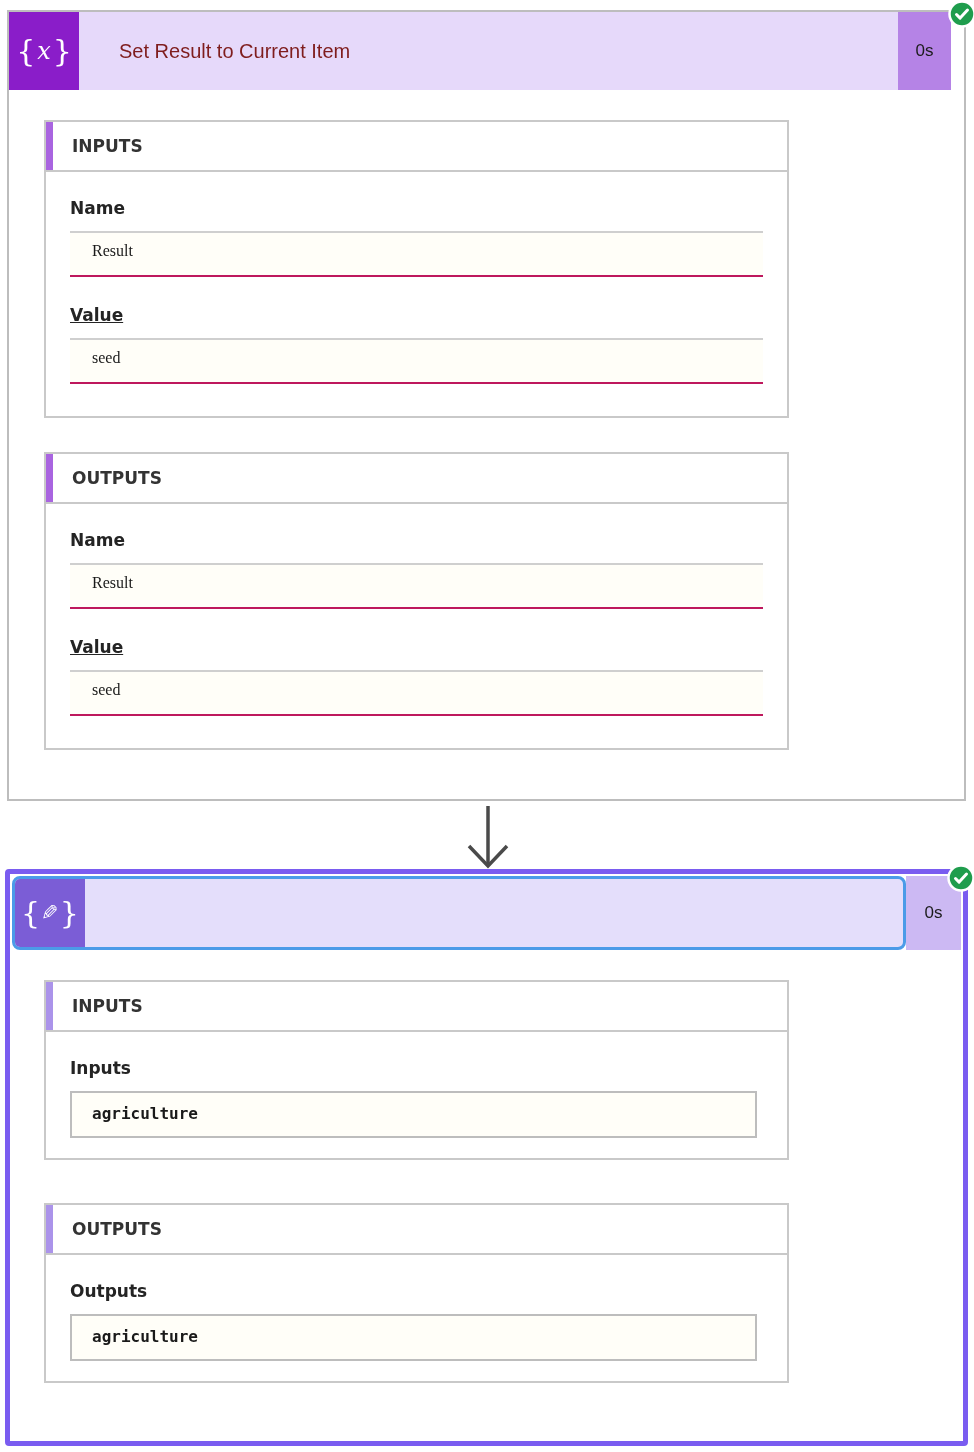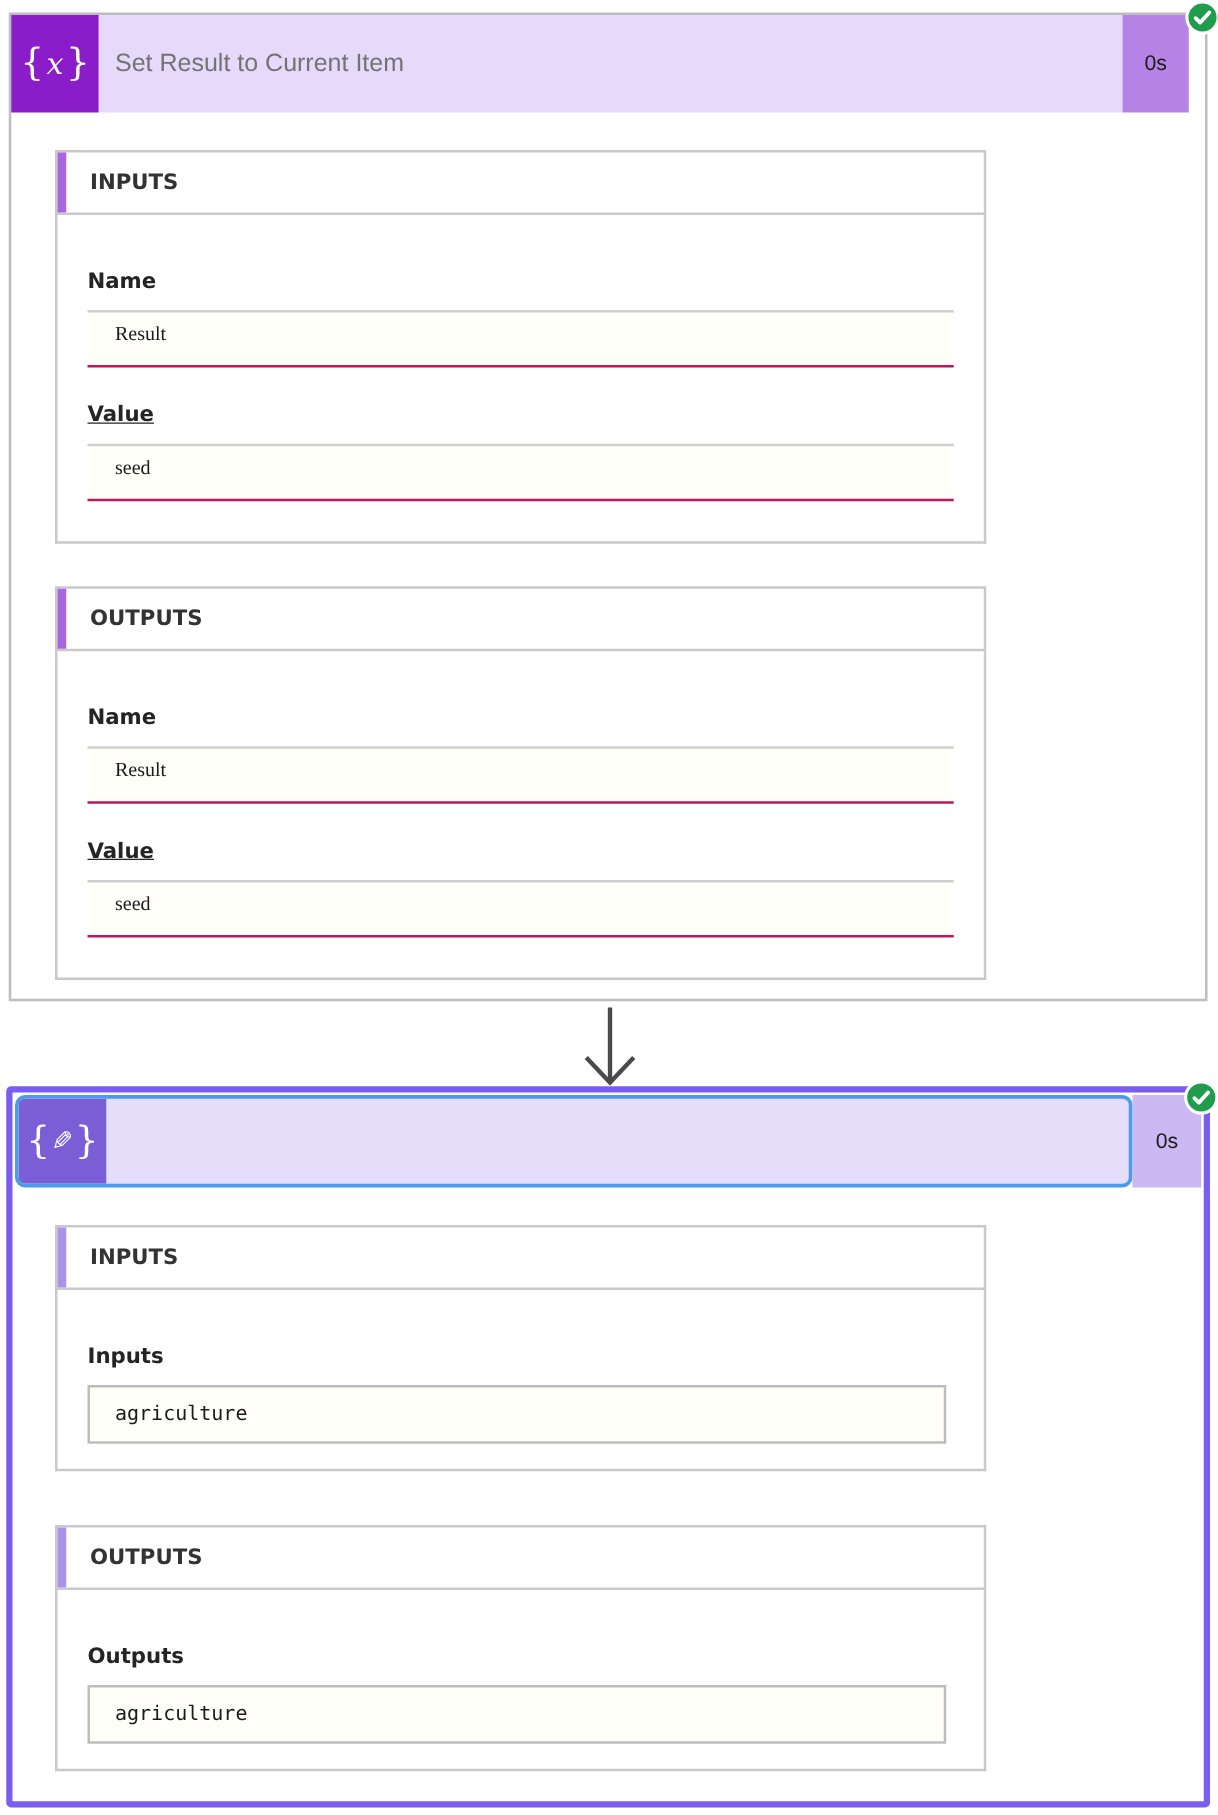--- a/index.html
+++ b/index.html
@@ -17,21 +17,21 @@
   .card2 .check-badge{left:937px;top:-10px;}
 
   
   .header1{display:flex;height:78px;margin-right:13px;align-items:stretch;}
   .icon-tile{width:70px;display:flex;align-items:center;justify-content:center;color:#fff;flex:none;}
   .icon1{background:var(--icon1-bg);}
   .icon2{background:var(--icon2-bg);}
   .brace{font-family:"DejaVu Serif",serif;font-size:30px;font-weight:400;line-height:1;}
   .glyph-x{font-family:"DejaVu Serif",serif;font-style:italic;font-size:24px;margin:0 2px;line-height:1;}
   .glyph-pencil{font-family:"DejaVu Sans",sans-serif;font-size:21px;margin:0 1px;transform:scaleX(-1);line-height:1;}
-  .title-area{flex:1;display:flex;align-items:center;padding-left:13px;font-size:20px;color:#737373;}
+  .title-area{flex:1;display:flex;align-items:center;padding-left:40px;font-size:20px;color:#7f1d1d;}
   .title1{background:var(--header1-bg);}
   .dur{display:flex;align-items:center;justify-content:center;font-size:17px;color:#1b1b1b;flex:none;}
   .dur1{width:53px;background:var(--dur1-bg);}
 
   
   .headerrow2{display:flex;margin:2px 2px 0 2px;height:74px;align-items:stretch;position:relative;}
   .bluebox{flex:1;border:3px solid var(--selection-blue);border-radius:8px;overflow:hidden;display:flex;background:var(--header2-bg);box-sizing:border-box;}
   .title2{background:var(--header2-bg);}
   .dur2{width:55px;background:var(--dur2-bg);}
 
@@ -44,27 +44,27 @@
   .sec-gap3{margin-top:30px;}
   .sec-gap4{margin-top:43px;}
   .sec-head{position:relative;height:52px;border:2px solid #c9c9c9;box-sizing:border-box;display:flex;align-items:center;padding-left:26px;
     font-family:"DejaVu Sans",sans-serif;font-weight:700;font-size:17px;color:#333;}
   .sec-head::before{content:"";position:absolute;left:0;top:0;bottom:0;width:7px;}
   .card1 .sec-head::before{background:var(--accent1);}
   .card2 .sec-head::before{background:var(--accent2);}
   .sec-body{border:2px solid #c9c9c9;border-top:0;box-sizing:border-box;background:#fff;}
   .card1 .sec-body{padding:26px 24px 32px 24px;}
   .card2 .sec-body{padding:26px 30px 20px 24px;}
-  .field-label{font-family:"DejaVu Sans",sans-serif;font-weight:700;font-size:17px;color:#242424;margin-bottom:13px;margin-top:17px;}
+  .field-label{font-family:"DejaVu Sans",sans-serif;font-weight:700;font-size:17px;color:#242424;margin-bottom:13px;}
   .field-label + .field-underline + .field-label{margin-top:28px;}
   .mt28{margin-top:28px;text-decoration:underline;}
   .field-underline{border-top:2px solid #cfcfcf;border-bottom:2px solid #be185d;background:var(--field-bg);
     padding:9px 8px 15px 22px;font-family:Liberation Serif, serif;font-size:16px;color:#1a1a1a;}
   .field-boxed{border:2px solid #bdbdbd;background:var(--field-bg);margin-top:12px;
-    padding:11px 8px 13px 20px;font-family:"DejaVu Sans Mono","Liberation Mono",monospace;font-size:16px;color:#1a1a1a;}
+    padding:11px 8px 13px 20px;font-family:"DejaVu Sans Mono","Liberation Mono",monospace;font-size:16px;color:#1a1a1a;font-weight:bold;}
 
   
   .arrow{position:absolute;left:460px;top:805px;width:56px;height:66px;}
 </style>
 </head>
 <body>
 
 <div class="card card1">
   <div class="header1">
     <div class="icon-tile icon1">

